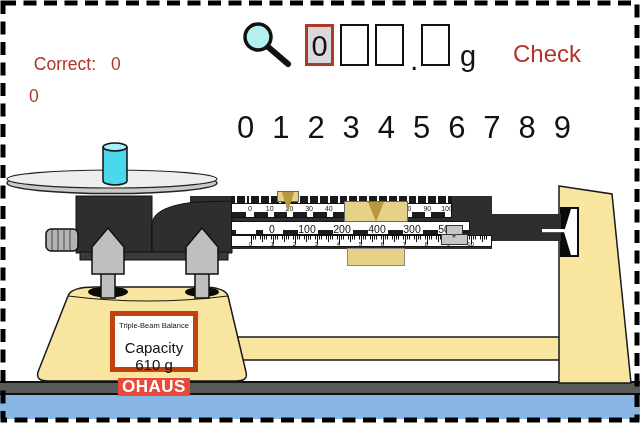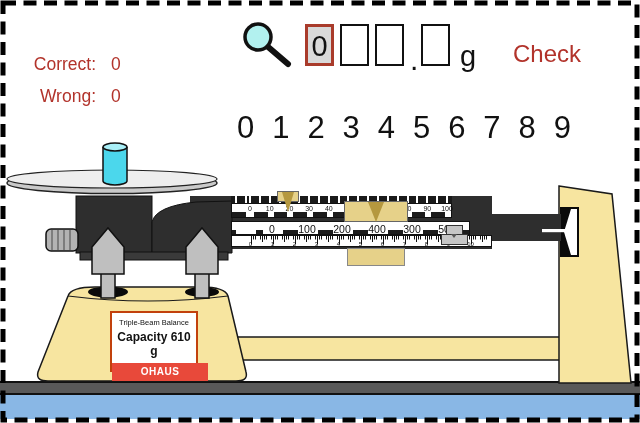--- a/index.html
+++ b/index.html
@@ -73,26 +73,26 @@
   .rider-mid .vee{position:absolute;left:50%;margin-left:-8px;top:1px;width:0;height:0;
     border-left:8px solid transparent;border-right:8px solid transparent;border-top:20px solid var(--rider-notch);}
   .rider-mid .lower{position:absolute;left:3px;top:47px;width:58px;height:18px;background:var(--rider-tan);border:1px solid #888;}
   .rider-gray{top:225px;width:27px;height:21px;}
   .rider-gray .handle{position:absolute;left:5px;top:0;width:17px;height:10px;background:#C6C6C6;border:1px solid #333;}
   .rider-gray .bodyp{position:absolute;left:0;top:9px;width:27px;height:11px;background:#C6C6C6;border:1px solid #333;}
   .rider-gray .notch{position:absolute;left:50%;margin-left:-3px;top:9px;width:0;height:0;
     border-left:3px solid transparent;border-right:3px solid transparent;border-top:4px solid #555;}
 
   
-  .label-box{left:110px;top:311px;width:88px;height:61px;background:#fff;border:2px solid #c2410c;
+  .label-box{left:110px;top:311px;width:88px;height:61px;background:#fff;border:5px solid #c2410c;
              z-index:10;text-align:center;color:#111;}
   .label-line1{font-size:7.5px;margin-top:5px;}
-  .label-line2{font-size:12px;margin-top:3px;font-weight:bold;}
-  .brand-bar{margin:5px auto 0;width:96px;height:18px;background:var(--ohaus-red);
-             color:#fff;font-size:10px;font-weight:bold;line-height:18px;letter-spacing:0.5px;}
+  .label-line2{font-size:15px;margin-top:9px;}
+  .brand-bar{margin:5px auto 0;width:72px;height:18px;background:var(--ohaus-red);
+             color:#fff;font-size:17px;font-weight:bold;line-height:18px;letter-spacing:0.5px;}
 </style>
 </head>
 <body>
 
 <div class="stage">
 
   <div class="abs table-strip"></div>
   <div class="abs table-line"></div>
   <div class="abs water-strip"></div>
 
@@ -143,21 +143,20 @@
       <circle cx="258" cy="37" r="13" style="fill:var(--magnifier-glass)" stroke="#111" stroke-width="3.5"></circle>
     </g>
   </svg>
 
   <div class="abs scoreboard">
     <div class="score-row">
       <span class="score-label">Correct:</span>
       <span class="score-value">0</span>
     </div>
     <div class="score-row">
-      <span class="score-label">Wrong:</span>
       <span class="score-value">0</span>
     </div>
   </div>
 
   <div class="abs answer">
     <div class="ans-box selected">0</div>
     <div class="ans-box"></div>
     <div class="ans-box"></div>
     <div class="ans-dot">.</div>
     <div class="ans-box"></div>

